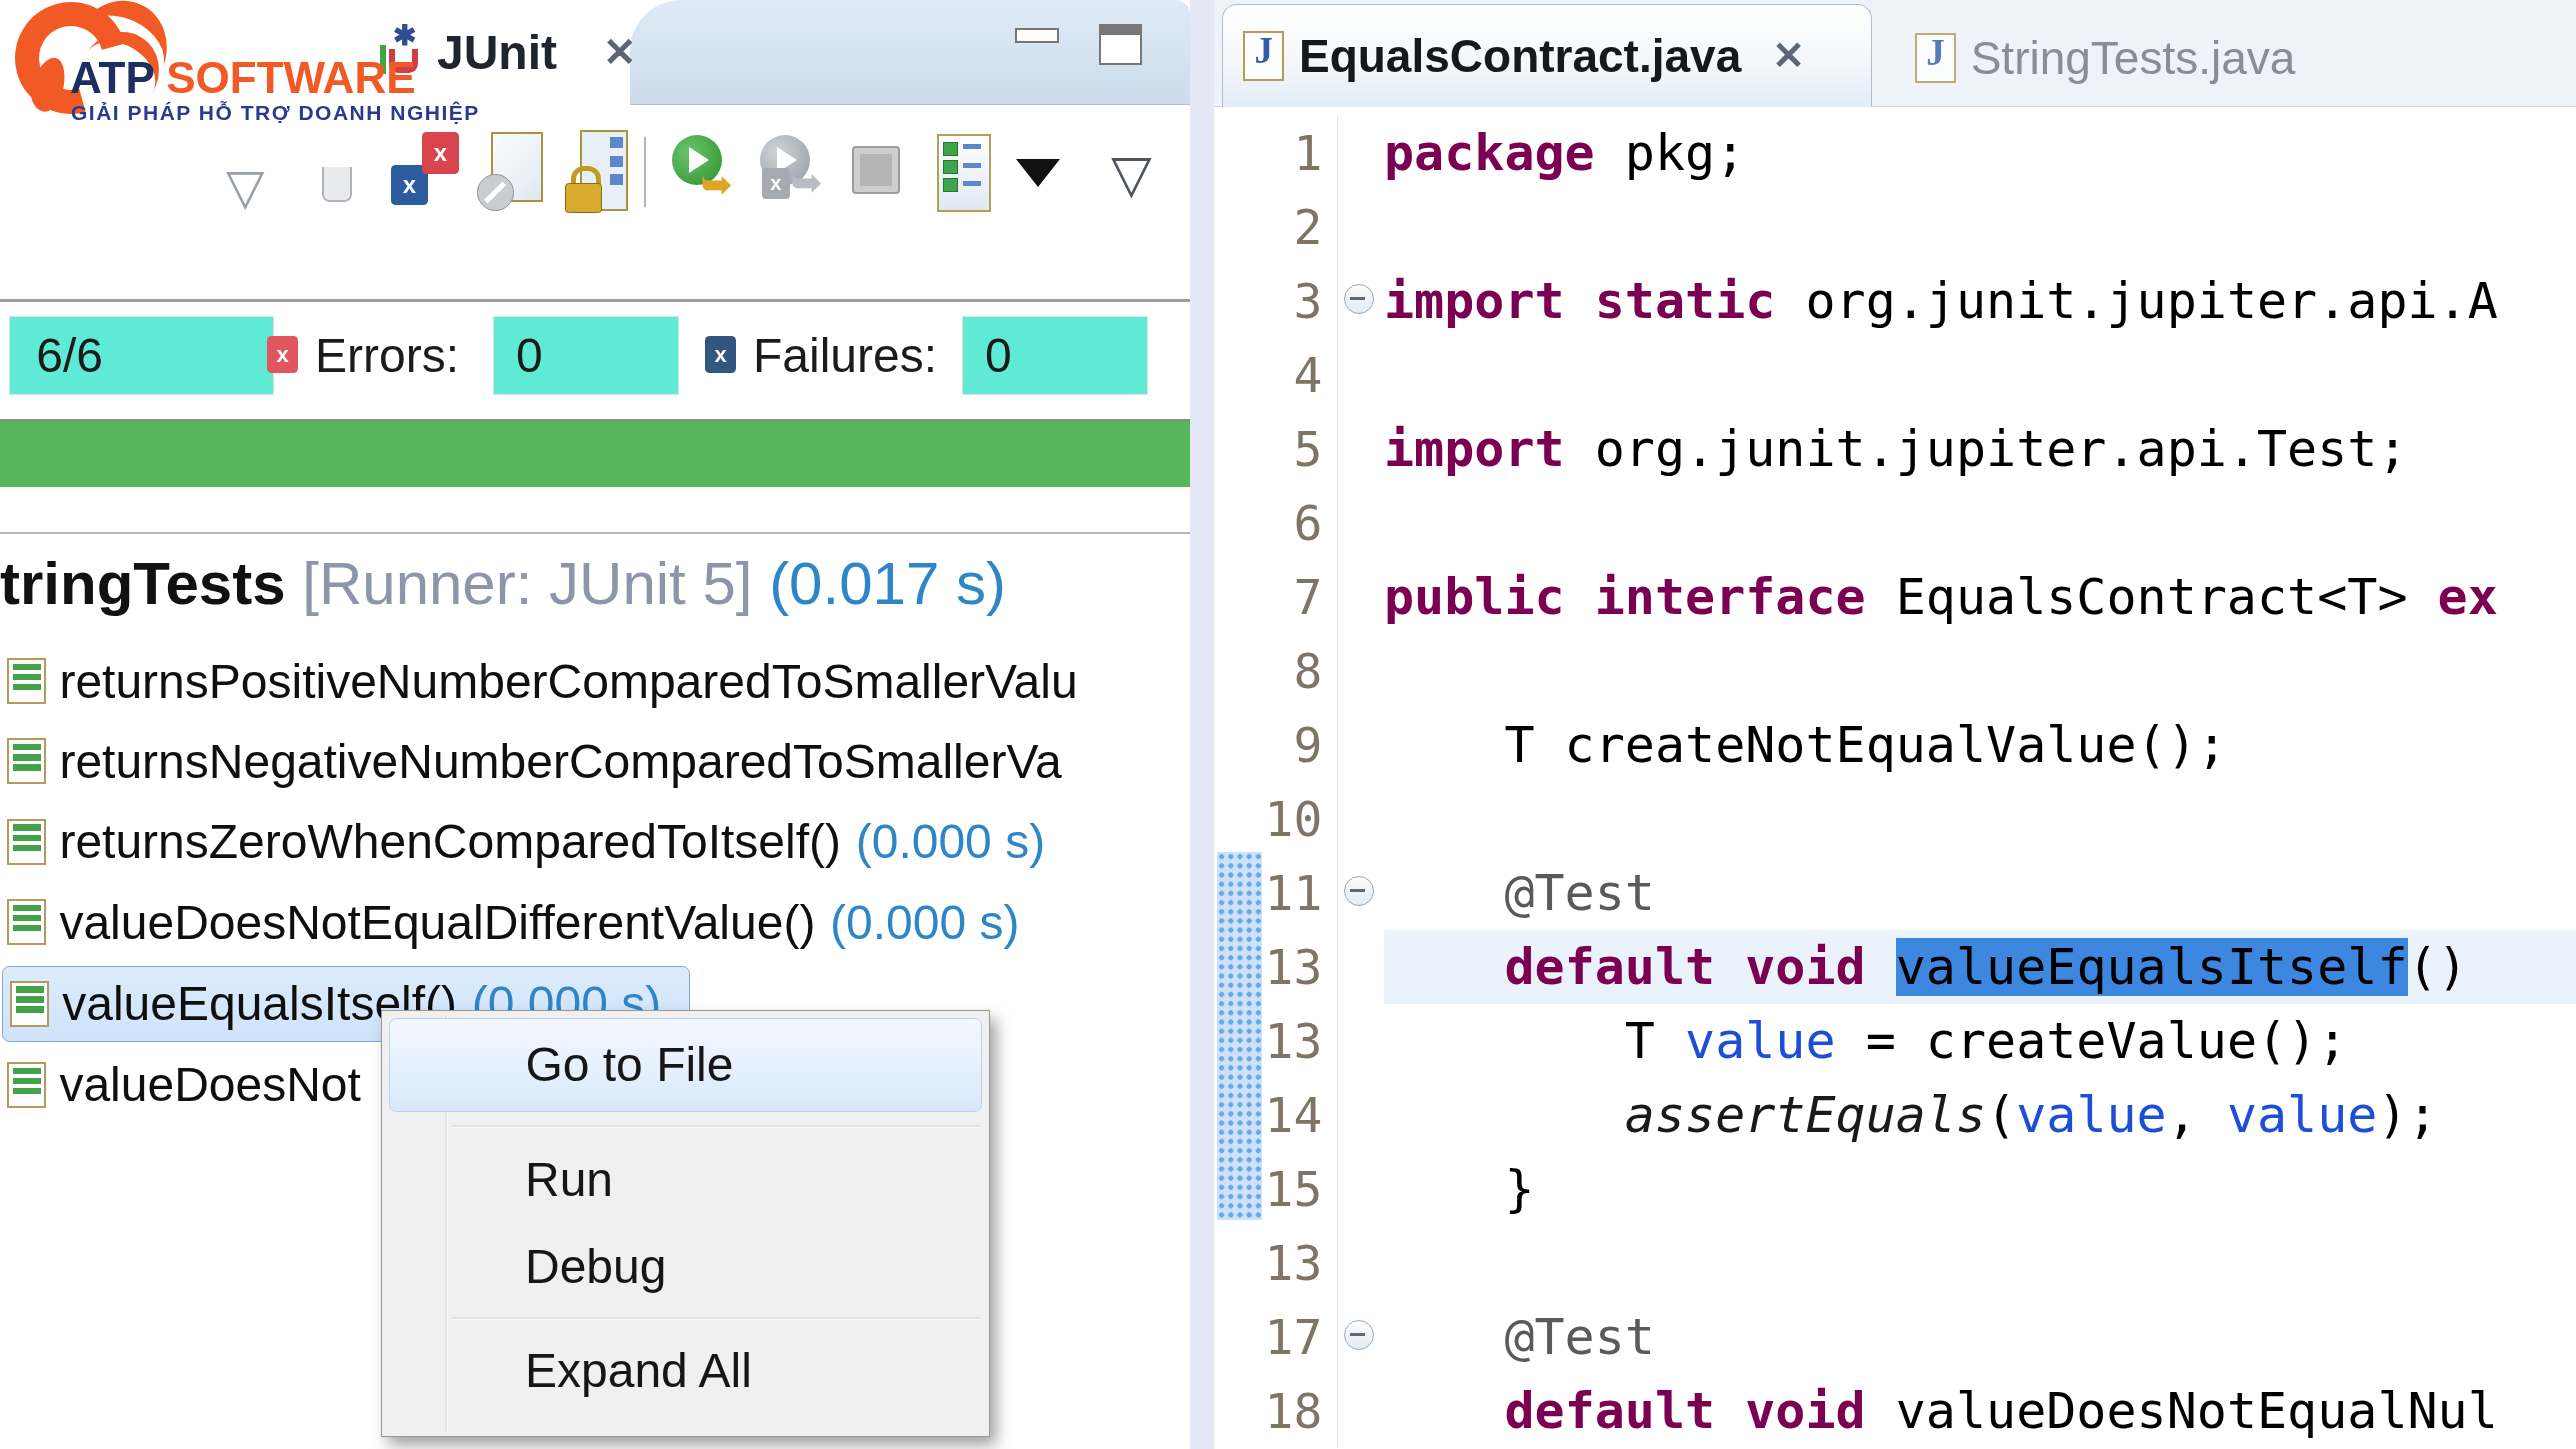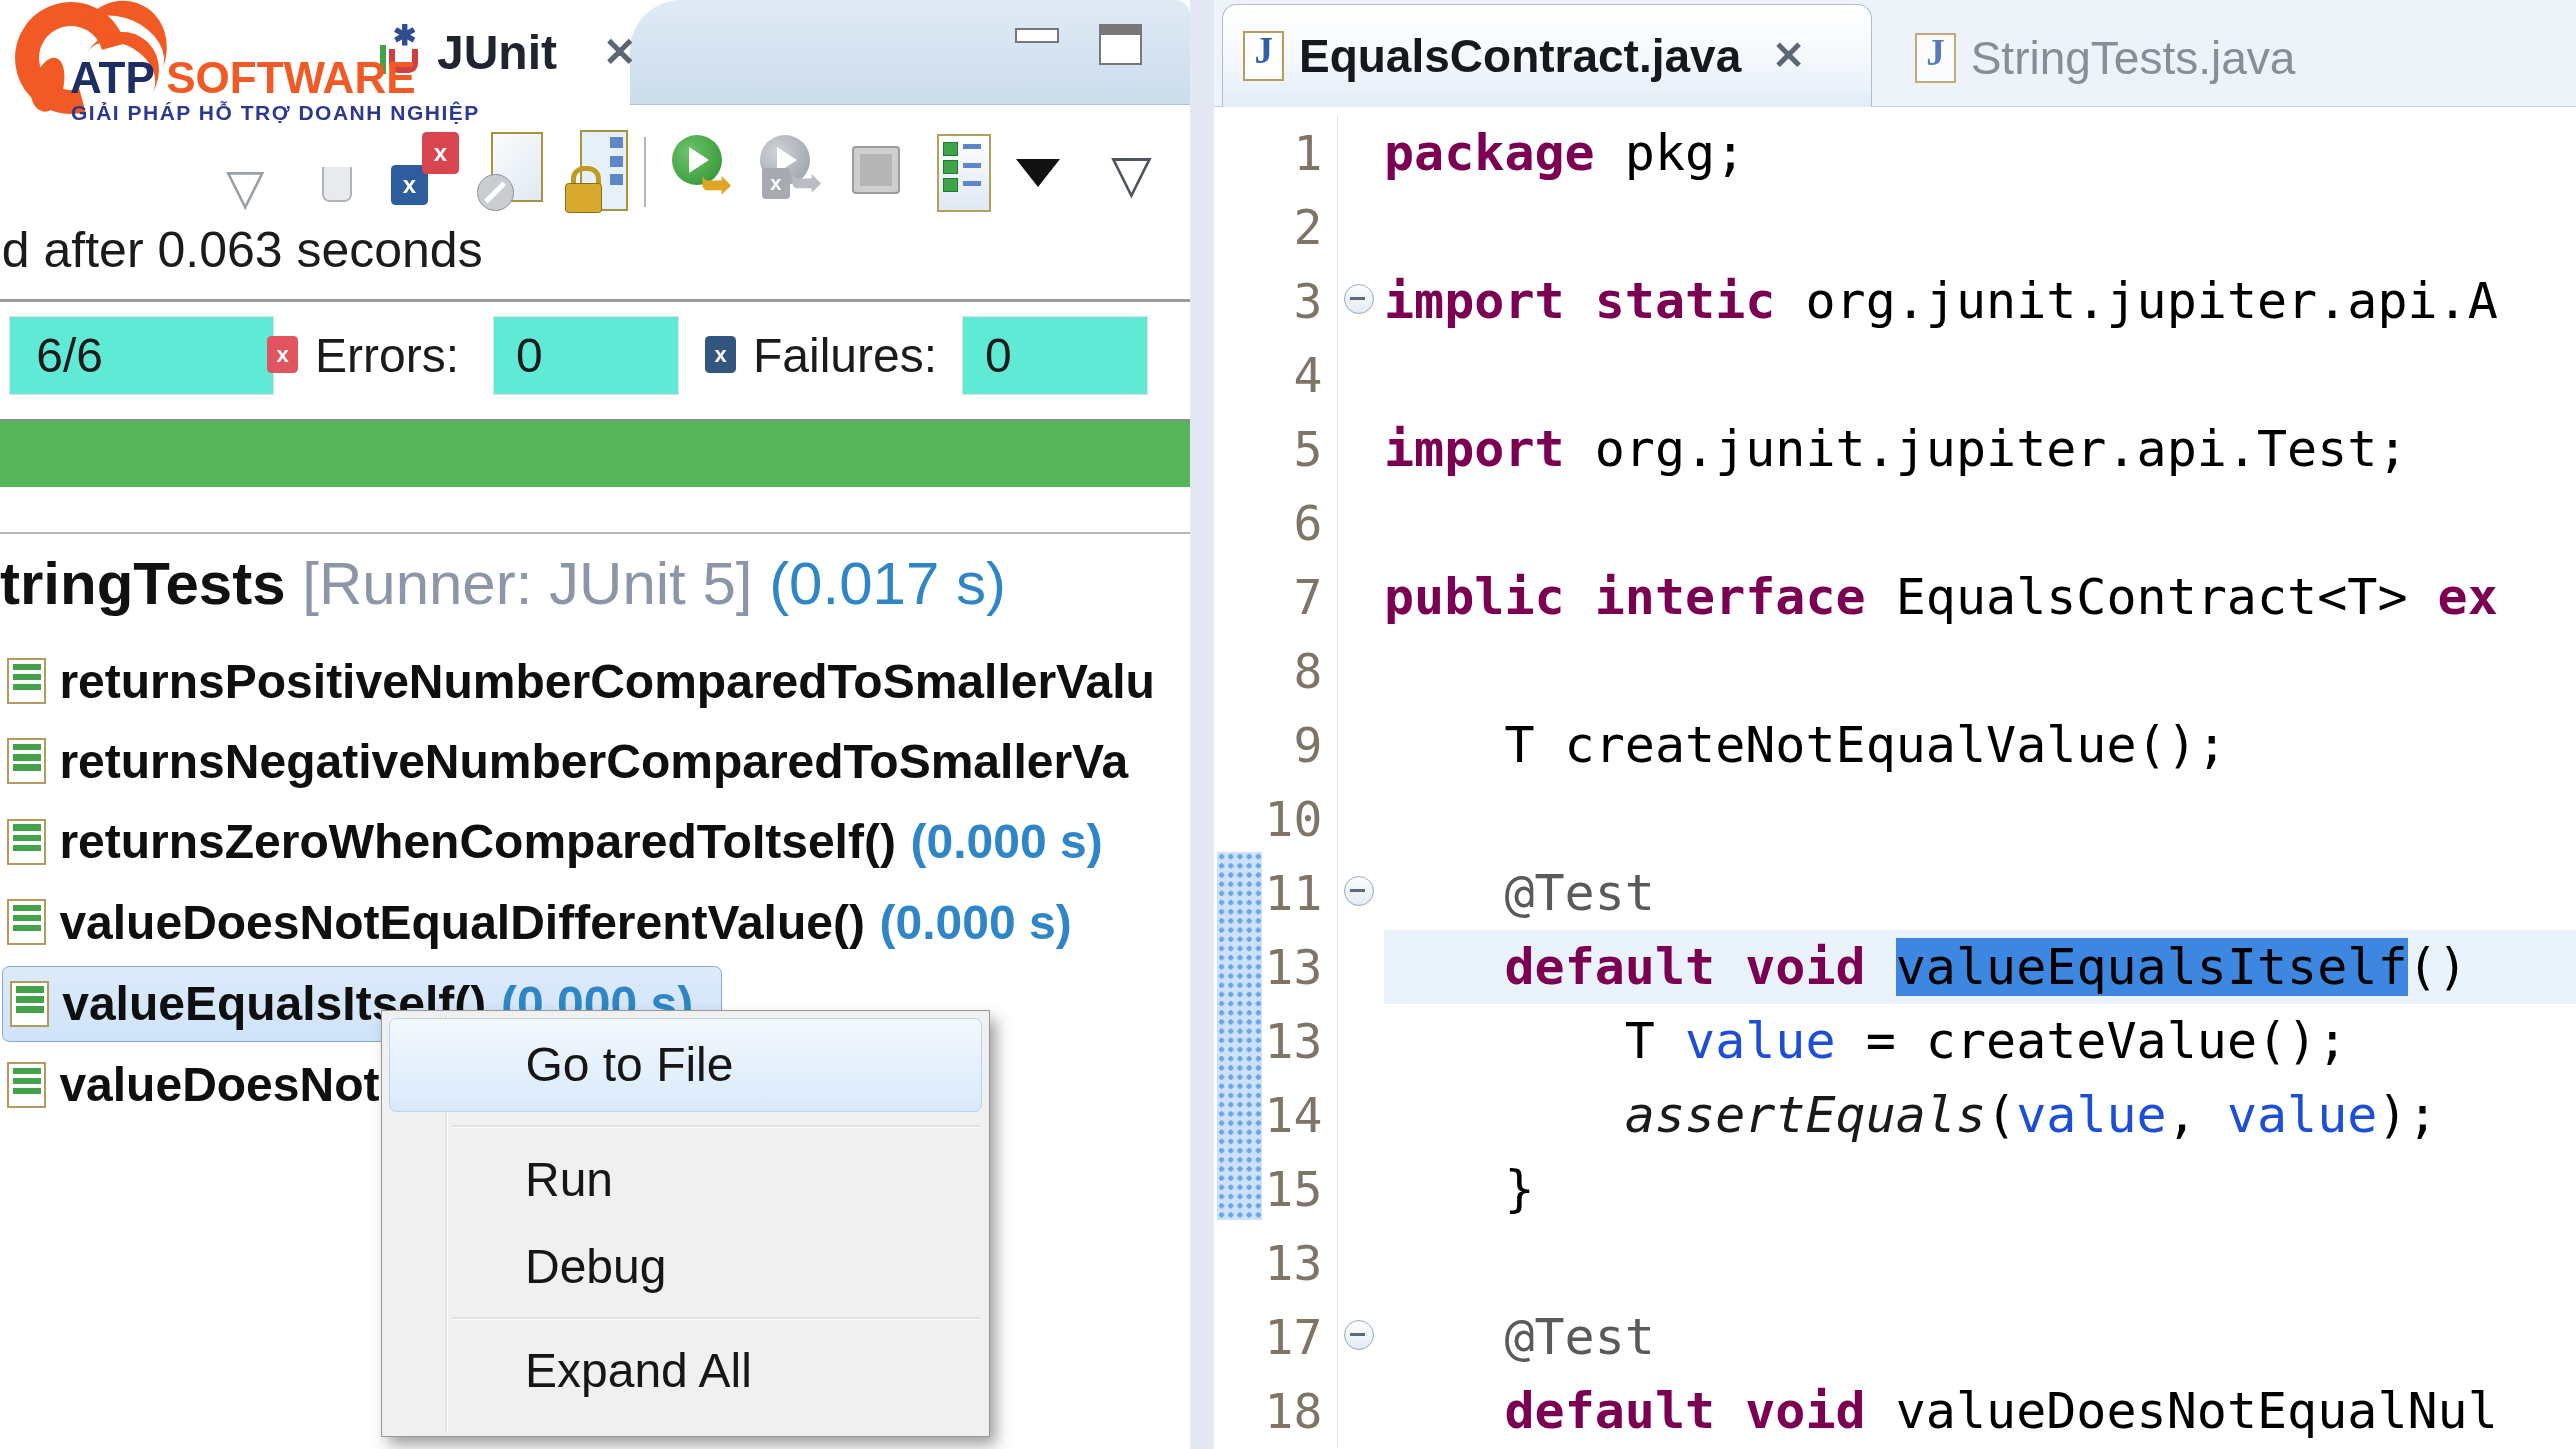--- a/index.html
+++ b/index.html
@@ -77,21 +77,21 @@
   #progress-bar{position:absolute;left:0;top:419px;width:1190px;height:66px;background:#e6e6e6;border-top:2.8px solid #8a8a8a;}
   #progress-fill{height:100%;background:#57b65a;}
   #sep2{position:absolute;left:0;top:532px;width:1190px;height:1.8px;background:#b7b7b7;}
 
   #test-tree{position:absolute;left:0;top:547px;width:1190px;}
   #tree-root{height:74px;line-height:74px;font-size:60px;white-space:nowrap;overflow:hidden;}
   #tree-root .rname{font-weight:600;color:#111;}
   #tree-root .rrunner{color:#8c96a8;}
   .time{color:#2f86c6;}
   #tree-items{margin-top:23px;}
-  .tree-item{position:relative;height:74px;margin-bottom:6.4px;display:flex;align-items:center;white-space:nowrap;overflow:hidden;font-weight:bold;}
+  .tree-item{position:relative;height:74px;margin-bottom:6.4px;display:flex;align-items:center;white-space:nowrap;overflow:hidden;}
   .tree-item.selected{width:max-content;margin-left:1.8px;padding-right:28px;border:1.8px solid #7fa8d9;border-radius:7.4px;
       background:linear-gradient(180deg,#ddebfb,#cfe3fa);overflow:visible;}
   .test-icon{flex:0 0 auto;width:35px;height:42px;margin-left:7.4px;background:#fff;border:2.8px solid #b49a5e;}
   .test-icon i{display:block;height:6.4px;margin:3.7px 3.7px 0 3.7px;background:#44a24a;}
   .tree-item .lbl{margin-left:13px;font-size:48px;color:#0f0f0f;}
   .tree-item .time{margin-left:14.7px;font-size:48px;}
 
   
   #context-menu{position:absolute;left:381px;top:1010px;width:607px;height:425px;background:#f0f0f0;
       border:1.8px solid #979797;box-shadow:7.4px 9.2px 14.7px rgba(0,0,0,.38);z-index:40;}
@@ -207,21 +207,20 @@
           <span class="gq" style="top:24px"></span>
           <span class="gq" style="top:42px"></span>
         <span class="bl" style="top:8.3px"></span>
           <span class="bl" style="top:27px"></span>
           <span class="bl" style="top:45px"></span>
       </div>
       <div class="tb" id="tb-dd"></div>
       <div class="tb" id="tb-viewmenu">▽</div>
     </div>
 
-    <div id="status-line">d after 0.063 seconds</div>
     <div id="sep1"></div>
 
     <div id="counters">
       <div class="count-box" id="runs-box">6/6</div>
       <div class="xicon" id="errors-icon">x</div>
       <div class="count-label" id="errors-label">Errors:</div>
       <div class="count-box" id="errors-box">0</div>
       <div class="xicon" id="failures-icon">x</div>
       <div class="count-label" id="failures-label">Failures:</div>
       <div class="count-box" id="failures-box">0</div>

